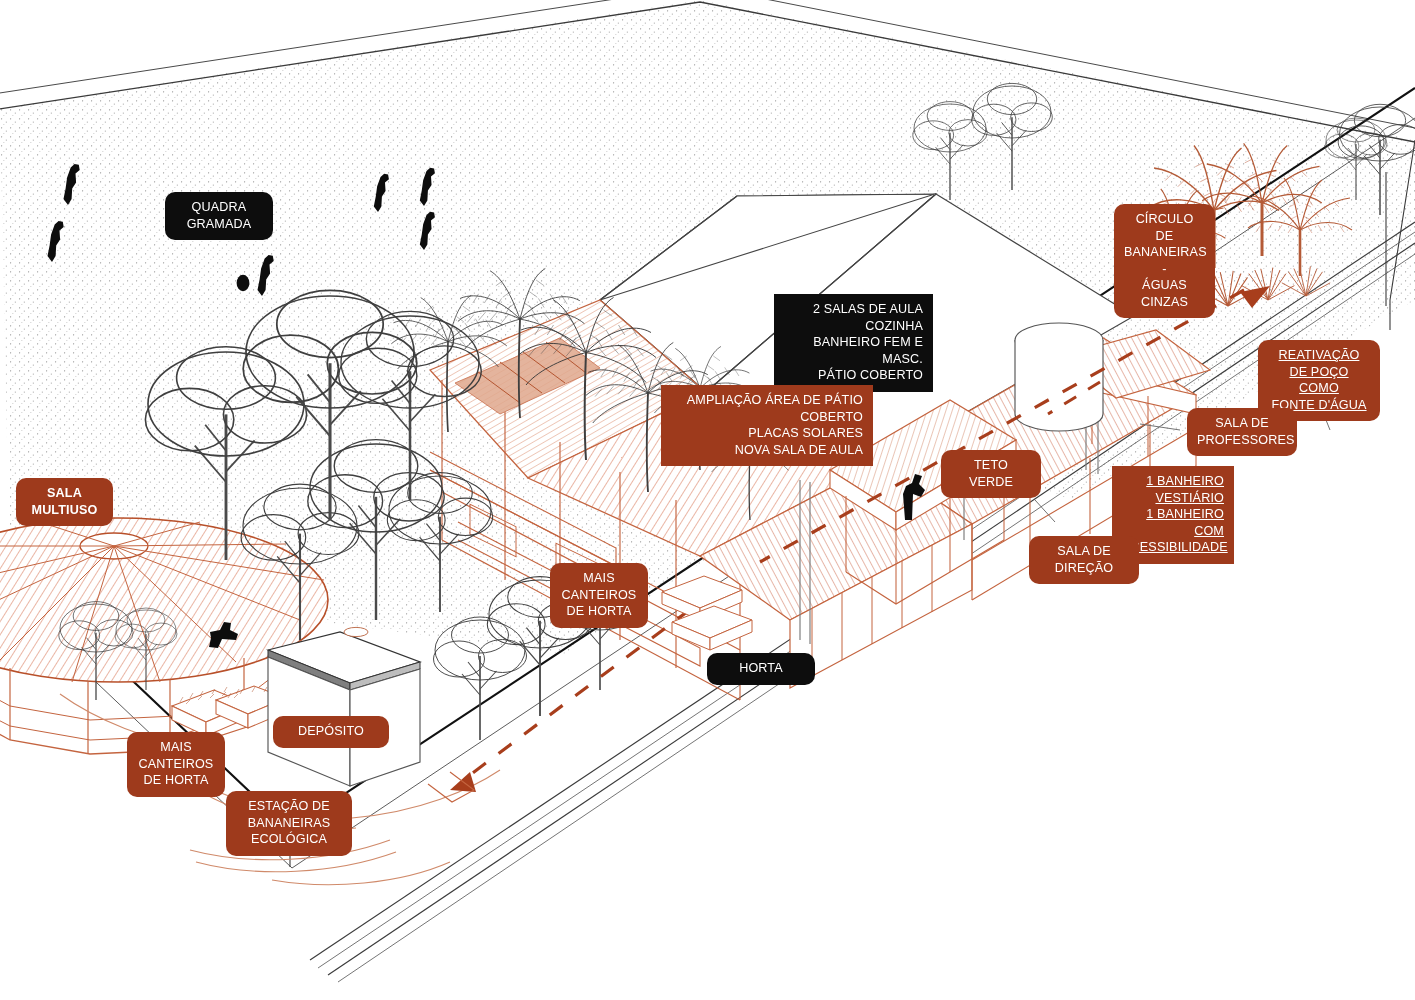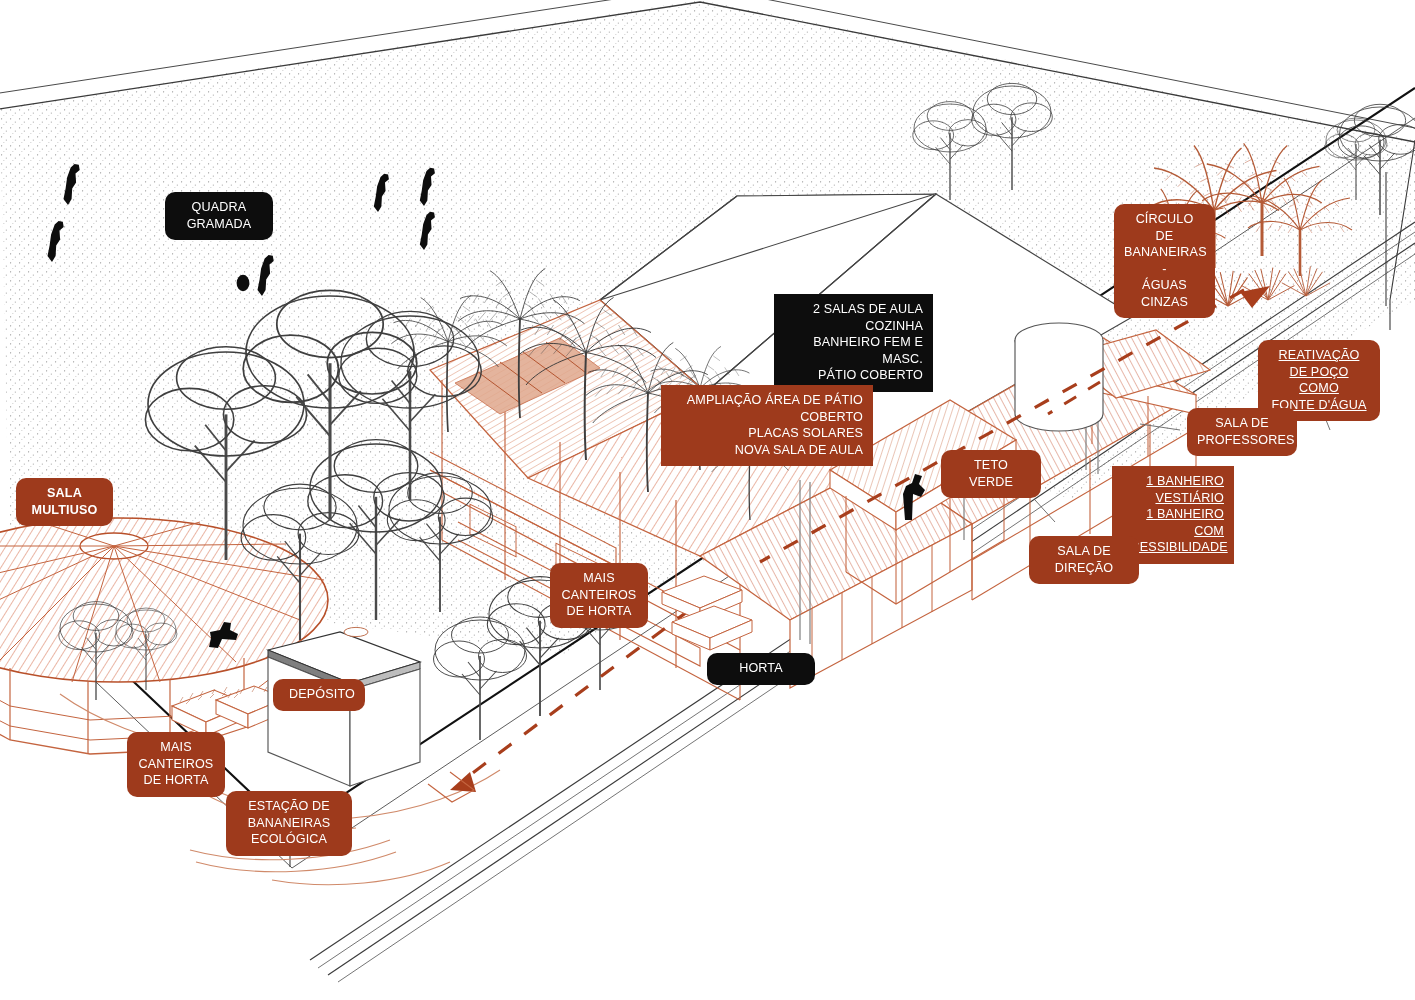--- a/index.html
+++ b/index.html
@@ -452,21 +452,21 @@
 1 BANHEIRO COM
 ACESSIBILIDADE</div>
       <div class="callout red center" style="left: 1029px; top: 536px; width: 110px; min-height: 41px;">SALA DE
 DIREÇÃO</div>
       <div class="callout red center" style="left: 550px; top: 563px; width: 98px; min-height: 58px;">MAIS
 CANTEIROS
 DE HORTA</div>
       <div class="callout black center" style="left: 707px; top: 653px; width: 108px; min-height: 26px; padding-left: 10px;">HORTA</div>
       <div class="callout red center" style="left: 16px; top: 478px; width: 97px; min-height: 41px; font-weight: bold;">SALA
 MULTIUSO</div>
-      <div class="callout red center" style="left: 273px; top: 679px; width: 92px; min-height: 26px; text-align: right;">DEPÓSITO</div>
+      <div class="callout red center" style="left: 273px; top: 716px; width: 116px; min-height: 26px;">DEPÓSITO</div>
       <div class="callout red center" style="left: 127px; top: 732px; width: 98px; min-height: 58px;">MAIS
 CANTEIROS
 DE HORTA</div>
       <div class="callout red center" style="left: 226px; top: 791px; width: 126px; min-height: 58px;">ESTAÇÃO DE
 BANANEIRAS
 ECOLÓGICA</div>
     </div>
 
 </div>
 

